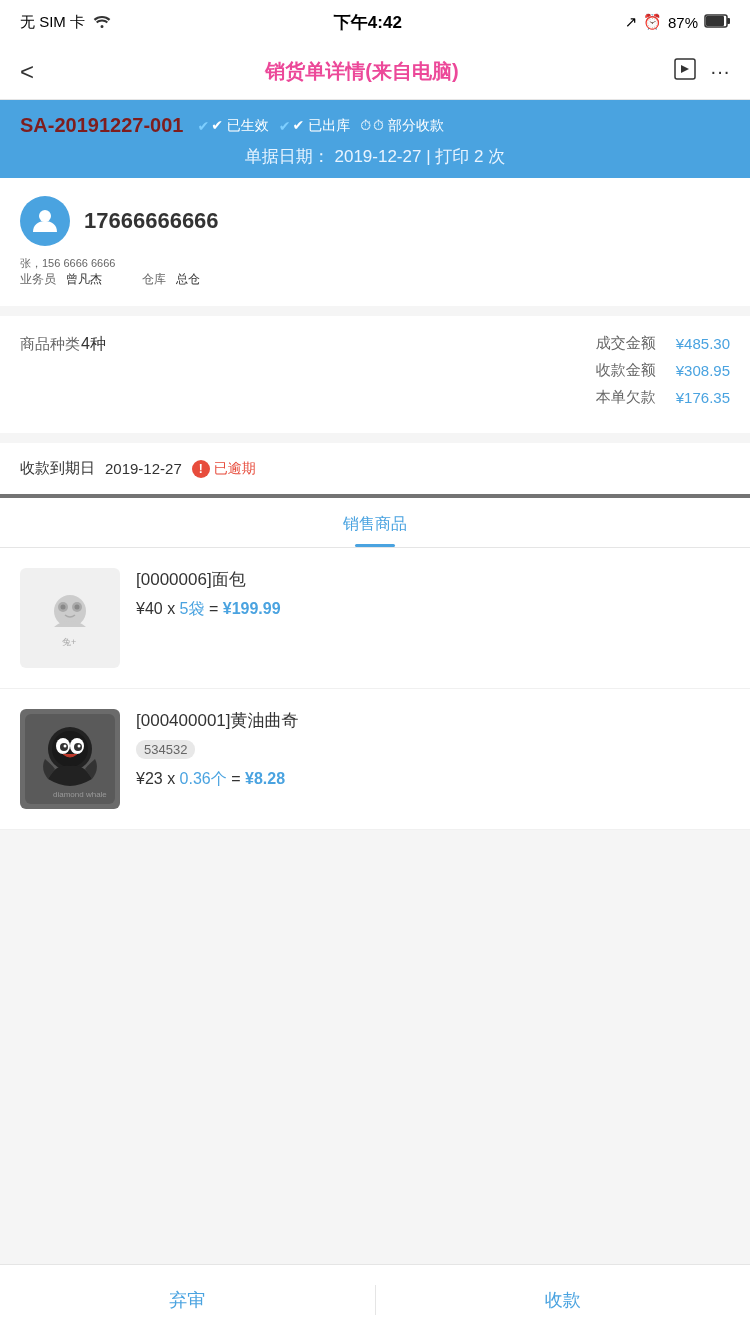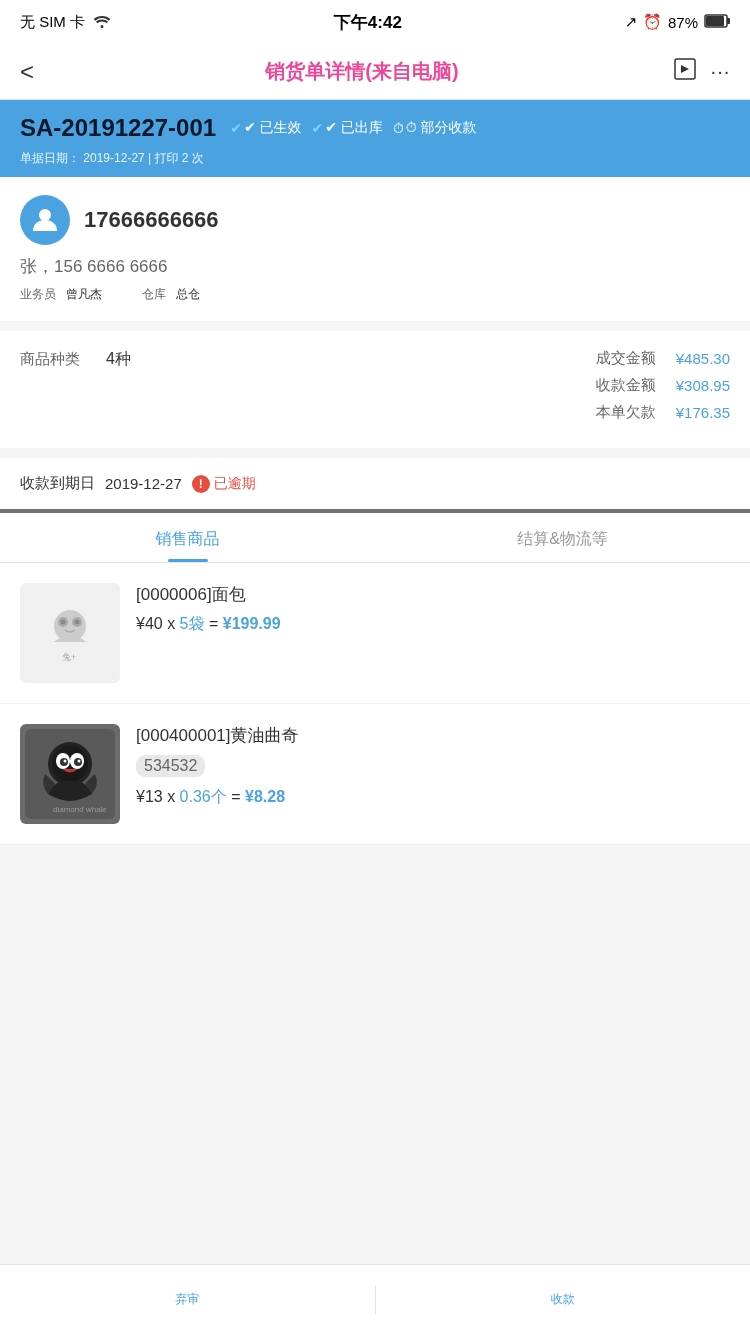--- a/index.html
+++ b/index.html
@@ -65,39 +65,40 @@
       background: #4aa3e0;
       padding: 14px 20px 10px;
     }
     .order-header-row1 {
       display: flex;
       align-items: center;
       gap: 14px;
       margin-bottom: 8px;
     }
     .order-id {
-      font-size: 24px;
+      font-size: 20px;
       font-weight: 700;
-      color: #0f172a;
+      color: #7f1d1d;
     }
     .status-badges {
       display: flex;
       align-items: center;
       gap: 10px;
     }
     .badge {
       display: flex;
       align-items: center;
       gap: 4px;
       color: #fff;
       font-size: 14px;
     }
     .order-date {
-      font-size: 12px;
+      font-size: 17px;
       color: #e8f4ff;
+      text-align: center;
     }
 
     
     .customer-section {
       background: #fff;
       padding: 18px 20px;
       margin-bottom: 10px;
     }
     .customer-row {
       display: flex;
@@ -114,23 +115,23 @@
       align-items: center;
       justify-content: center;
     }
     .avatar svg { width: 30px; height: 30px; fill: #fff; }
     .customer-name {
       font-size: 22px;
       font-weight: 600;
       color: #333;
     }
     .customer-sub {
-      font-size: 17px;
+      font-size: 11px;
       color: #666;
-      margin-bottom: 8px;
+      margin-bottom: 0;
     }
     .customer-meta {
       display: flex;
       align-items: center;
       gap: 40px;
     }
     .meta-item {
       display: flex;
       align-items: center;
       gap: 10px;
@@ -249,21 +250,21 @@
     .product-name {
       font-size: 17px;
       color: #333;
       font-weight: 500;
       margin-bottom: 8px;
     }
     .product-sku {
       display: inline-block;
       background: #e8e8e8;
       color: #666;
-      font-size: 16px;
+      font-size: 13px;
       padding: 2px 8px;
       border-radius: 9px;
       margin-bottom: 10px;
     }
     .product-price {
       font-size: 16px;
       color: #333;
     }
     .price-qty { color: #4aa3e0; }
     .price-total { color: #4aa3e0; font-weight: 600; }
@@ -279,21 +280,21 @@
       border-top: 1px solid #e5e5e5;
       display: flex;
       align-items: center;
     }
     .bottom-btn {
       flex: 1;
       height: 100%;
       display: flex;
       align-items: center;
       justify-content: center;
-      font-size: 12px;
+      font-size: 18px;
       cursor: pointer;
     }
     .btn-cancel { color: #4aa3e0; }
     .btn-confirm { color: #4aa3e0; }
     .bottom-divider {
       width: 1px;
       height: 30px;
       background: #e5e5e5;
     }
 
@@ -392,21 +393,21 @@
     </div>
     <div class="meta-item">
       <span class="meta-label">仓库</span>
       <span>总仓</span>
     </div>
   </div>
 </div>
 
 <div class="summary-section">
   <div class="summary-left">
-    <div style="display:flex;align-items:center;gap:26px;">
+    <div style="display:flex;align-items:center;gap:1px;">
       <span>商品种类</span>
       <span class="summary-value">4种</span>
     </div>
   </div>
   <div class="summary-right">
     <div class="summary-row">
       <span>成交金额</span>
       <span class="amount-blue">¥485.30</span>
     </div>
     <div class="summary-row">
@@ -425,23 +426,20 @@
   <span>2019-12-27</span>
   <span class="overdue-badge">
     <span style="background:#e74c3c;color:white;border-radius:50%;width:18px;height:18px;display:inline-flex;align-items:center;justify-content:center;font-size:12px;font-weight:700;">!</span>
     <span>已逾期</span>
   </span>
 </div>
 
 <div class="tabs">
   <div class="tab active">
     <span>销售商品</span>
-  </div>
-  <div class="tab">
-    <span>结算&amp;物流等</span>
   </div>
 </div>
 
 <div class="product-list">
 
   <div class="product-item">
     <div class="product-thumb">
 
       <svg width="70" height="70" viewBox="0 0 70 70" fill="none">
         <circle cx="35" cy="28" r="16" fill="#ccc"></circle>
@@ -489,21 +487,21 @@
 
         <path d="M67 65 Q75 55 70 45 Q62 52 60 55z" fill="#333"></path>
 
         <text x="28" y="83" font-size="8" fill="#999" font-family="sans-serif">diamond whale</text>
       </svg>
     </div>
     <div class="product-info">
       <div class="product-name">[000400001]黄油曲奇</div>
       <div class="product-sku">534532</div>
       <div class="product-price">
-        <span>¥13</span>
+        <span>¥23</span>
         <span> x </span>
         <span class="price-qty"><span>0.36</span><span>个</span></span>
         <span> = </span>
         <span class="price-total">¥8.28</span>
       </div>
     </div>
   </div>
 
 </div>
 

